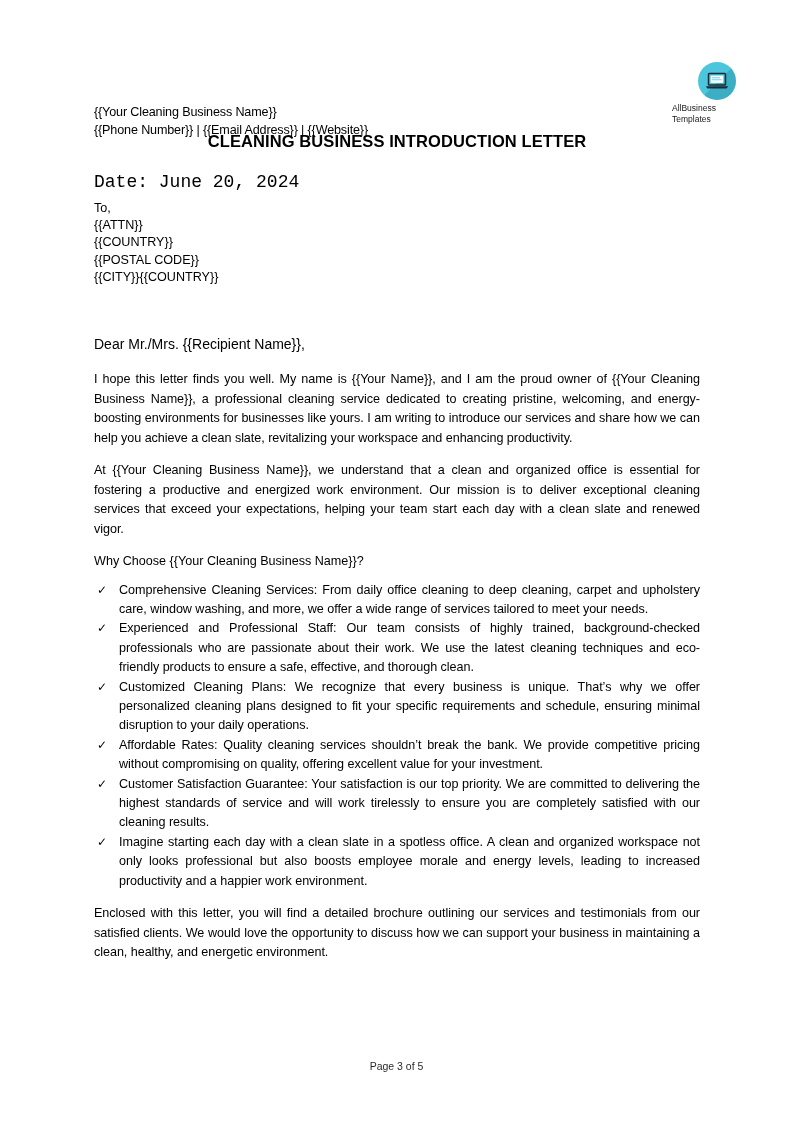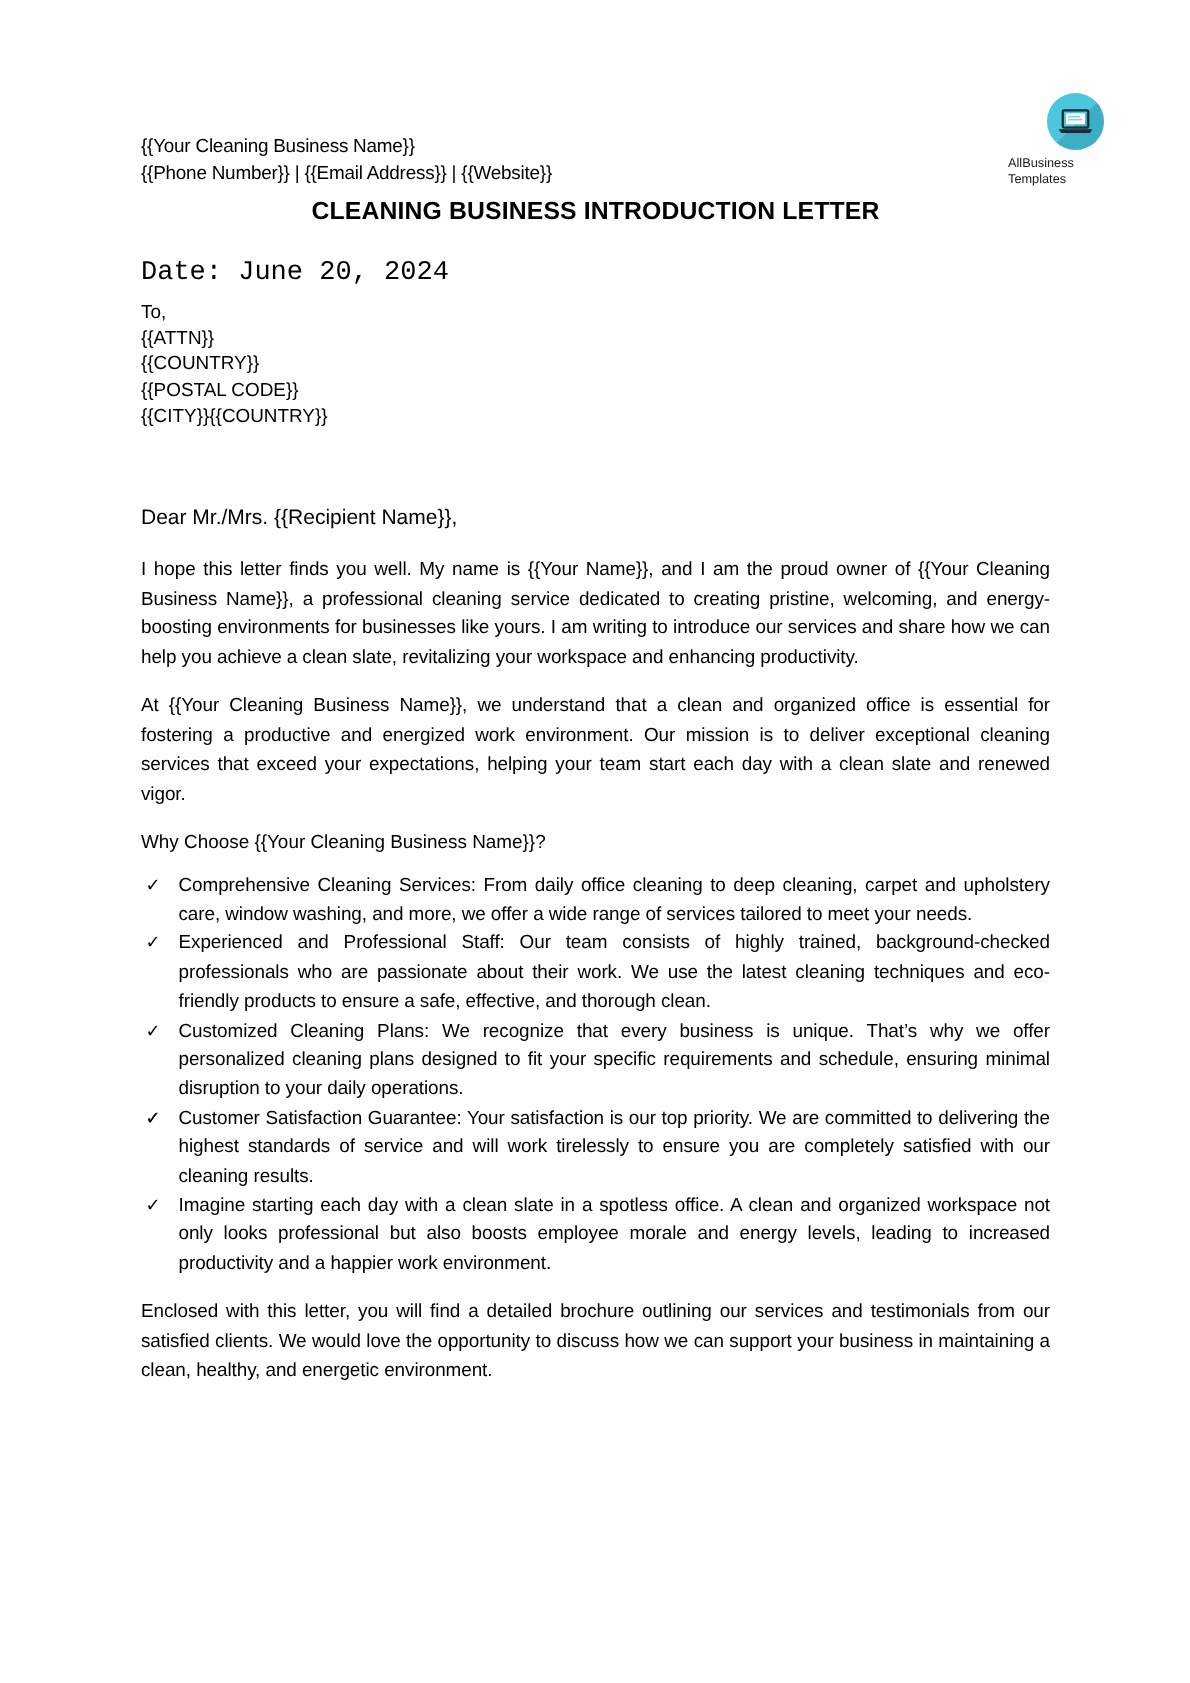--- a/index.html
+++ b/index.html
@@ -57,21 +57,21 @@
     font-size: 8.5px;
     line-height: 10.5px;
     color: #1a1a1a;
     font-family: "Liberation Sans", sans-serif;
   }
 
   
   .letterhead {
     position: absolute;
     left: 94px;
-    top: 89px;
+    top: 104px;
     width: 606px;
   }
   .letterhead .lh-line {
     font-size: 12.6px;
     line-height: 17.5px;
     letter-spacing: -0.15px;
     white-space: nowrap;
   }
 
   .doc-title {
@@ -237,28 +237,32 @@
       <li class="bullet-item">
         <span class="bullet-mark">✓</span>
         <span>Experienced and Professional Staff: Our team consists of highly trained, background-checked professionals who are passionate about their work. We use the latest cleaning techniques and eco-friendly products to ensure a safe, effective, and thorough clean.</span>
       </li>
       <li class="bullet-item">
         <span class="bullet-mark">✓</span>
         <span>Customized Cleaning Plans: We recognize that every business is unique. That’s why we offer personalized cleaning plans designed to fit your specific requirements and schedule, ensuring minimal disruption to your daily operations.</span>
       </li>
       <li class="bullet-item">
         <span class="bullet-mark">✓</span>
+        <span>Affordable Rates: Quality cleaning services shouldn’t break the bank. We provide competitive pricing without compromising on quality, offering excellent value for your investment.</span>
       </li>
       <li class="bullet-item">
         <span class="bullet-mark">✓</span>
         <span>Customer Satisfaction Guarantee: Your satisfaction is our top priority. We are committed to delivering the highest standards of service and will work tirelessly to ensure you are completely satisfied with our cleaning results.</span>
       </li>
       <li class="bullet-item">
         <span class="bullet-mark">✓</span>
         <span>Imagine starting each day with a clean slate in a spotless office. A clean and organized workspace not only looks professional but also boosts employee morale and energy levels, leading to increased productivity and a happier work environment.</span>
       </li>
     </ul>
 
     <p class="para closing-para">Enclosed with this letter, you will find a detailed brochure outlining our services and testimonials from our satisfied clients. We would love the opportunity to discuss how we can support your business in maintaining a clean, healthy, and energetic environment.</p>
   </div>
 
+  <div class="footer">
+    <span>Page 3 of 5</span>
+  </div>
 
 </div>
 
 </body></html>

